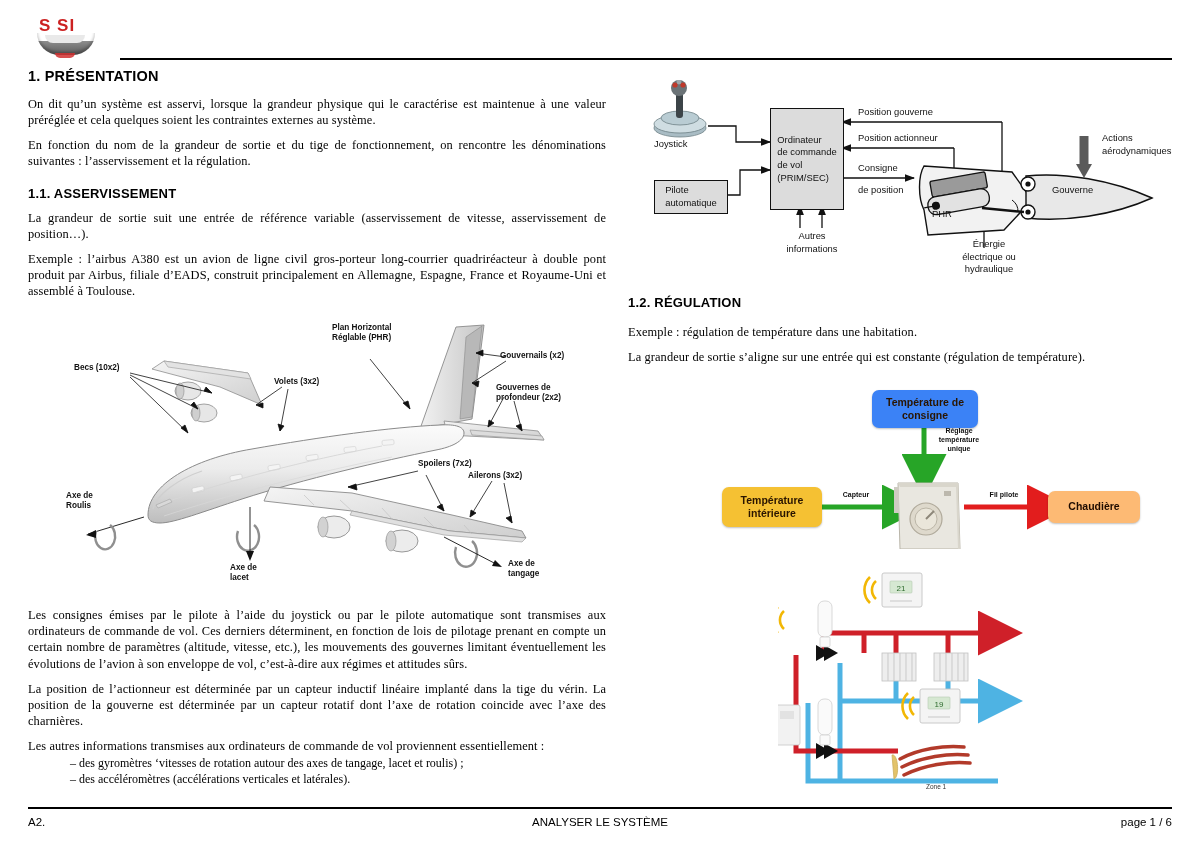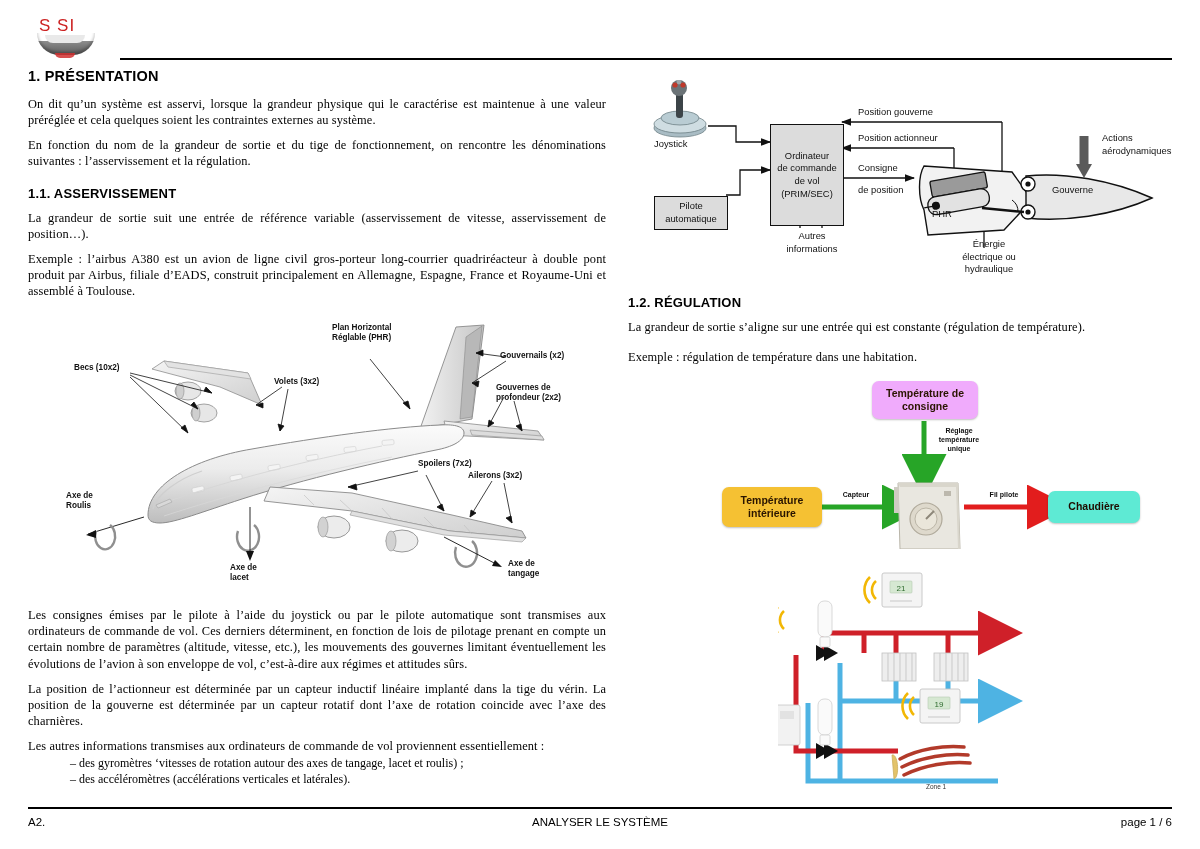--- a/index.html
+++ b/index.html
@@ -31,21 +31,21 @@
   }
   .logo {
     position: absolute;
     left: 5px; top: 2px;
     width: 72px; height: 44px;
   }
   .logo .logo-text {
     position: absolute;
     top: 0; left: 6px;
     font-family: "Liberation Sans", sans-serif;
-    font-weight: normal;
+    font-weight: bold;
     font-size: 17px;
     letter-spacing: 1px;
     color: #cc2222;
   }
   .logo .swoosh1 {
     position: absolute;
     left: 4px; top: 17px;
     width: 58px; height: 22px;
     border-radius: 0 0 46px 46px;
     background: linear-gradient(180deg,#ffffff 0%,#ffffff 36%,#8d8d8d 37%,#5b5b5b 100%);
@@ -157,24 +157,23 @@
   }
   .fcs-box {
     position: absolute;
     border: 1.4px solid #111;
     background: #dcdcdc;
     font-size: 9.4px;
     color: #111;
     display: flex;
     align-items: center;
     justify-content: center;
-    text-align: center;
+    text-align: left;
     line-height: 1.35;
     white-space: pre-line;
-    margin-top: 16px;
   }
   .fcs-label {
     position: absolute;
     font-family: "Liberation Sans", sans-serif;
     font-size: 9.4px;
     color: #111;
     line-height: 1.35;
     white-space: pre-line;
     text-align: center;
   }
@@ -497,22 +496,22 @@
       <div class="fcs-label left" style="left:300px; top:128px;">PHR</div>
       <div class="fcs-label left" style="left:420px; top:104px;">Gouverne</div>
       <div class="fcs-label left" style="left:470px; top:52px;">Actions
 aérodynamiques</div>
       <div class="fcs-label" style="left:312px; top:158px; width:90px;">Énergie
 électrique ou
 hydraulique</div>
     </div>
 
     <h2 class="sub" style="margin-top:30px">1.2. RÉGULATION</h2>
+    <p class="body nojust" style="margin-top:14px">Exemple : régulation de température dans une habitation.</p>
     <p class="body nojust">La grandeur de sortie s’aligne sur une entrée qui est constante (régulation de température).</p>
-    <p class="body nojust" style="margin-top:14px">Exemple : régulation de température dans une habitation.</p>
 
     <div class="fig-reg">
       <svg width="470" height="170" viewBox="0 0 470 170">
         <defs>
           <marker id="grn" markerWidth="9" markerHeight="9" refX="3" refY="4.5" orient="auto">
             <polygon points="0,0 9,4.5 0,9" fill="#27a527"></polygon>
           </marker>
           <marker id="red" markerWidth="9" markerHeight="9" refX="3" refY="4.5" orient="auto">
             <polygon points="0,0 9,4.5 0,9" fill="#e21d1d"></polygon>
           </marker>
@@ -528,25 +527,25 @@
           <path d="M186,104 L188,170 L248,170 L246,104 Z" fill="#e9e7e0" stroke="#b9b5a9" stroke-width="1"></path>
           <path d="M186,104 L246,104 L248,170 L246,170 L244,108 L188,108 Z" fill="#d9d6cc"></path>
           <rect x="182" y="108" width="5" height="26" fill="#cfccc2"></rect>
           <rect x="232" y="112" width="7" height="5" fill="#bcb8ad"></rect>
           <circle cx="214" cy="140" r="16" fill="#ded9cc" stroke="#b0aa9b" stroke-width="1.2"></circle>
           <circle cx="214" cy="140" r="11" fill="#eae6da" stroke="#b0aa9b" stroke-width="0.8"></circle>
           <line x1="214" y1="140" x2="222" y2="132" stroke="#8d8779" stroke-width="2"></line>
         </g>
       </svg>
 
-      <div class="reg-box" style="left:160px; top:2px; width:106px; height:38px; background:#f0abfc;">Température de
+      <div class="reg-box" style="left:160px; top:11px; width:106px; height:38px; background:#3b82f6;">Température de
 consigne</div>
       <div class="reg-box" style="left:10px; top:108px; width:100px; height:40px; background:#f5c133;">Température
 intérieure</div>
-      <div class="reg-box" style="left:336px; top:112px; width:92px; height:32px; background:#5eead4; color:#1f0c00;">Chaudière</div>
+      <div class="reg-box" style="left:336px; top:112px; width:92px; height:32px; background:#fdba74; color:#1f0c00;">Chaudière</div>
 
       <div class="reg-minilabel" style="left:216px; top:48px; width:62px;">Réglage
 température
 unique</div>
       <div class="reg-minilabel" style="left:118px; top:112px; width:52px;">Capteur</div>
       <div class="reg-minilabel" style="left:266px; top:112px; width:52px;">Fil pilote</div>
     </div>
 
     <div class="fig-heat">
       <svg width="300" height="240" viewBox="0 0 300 240">

